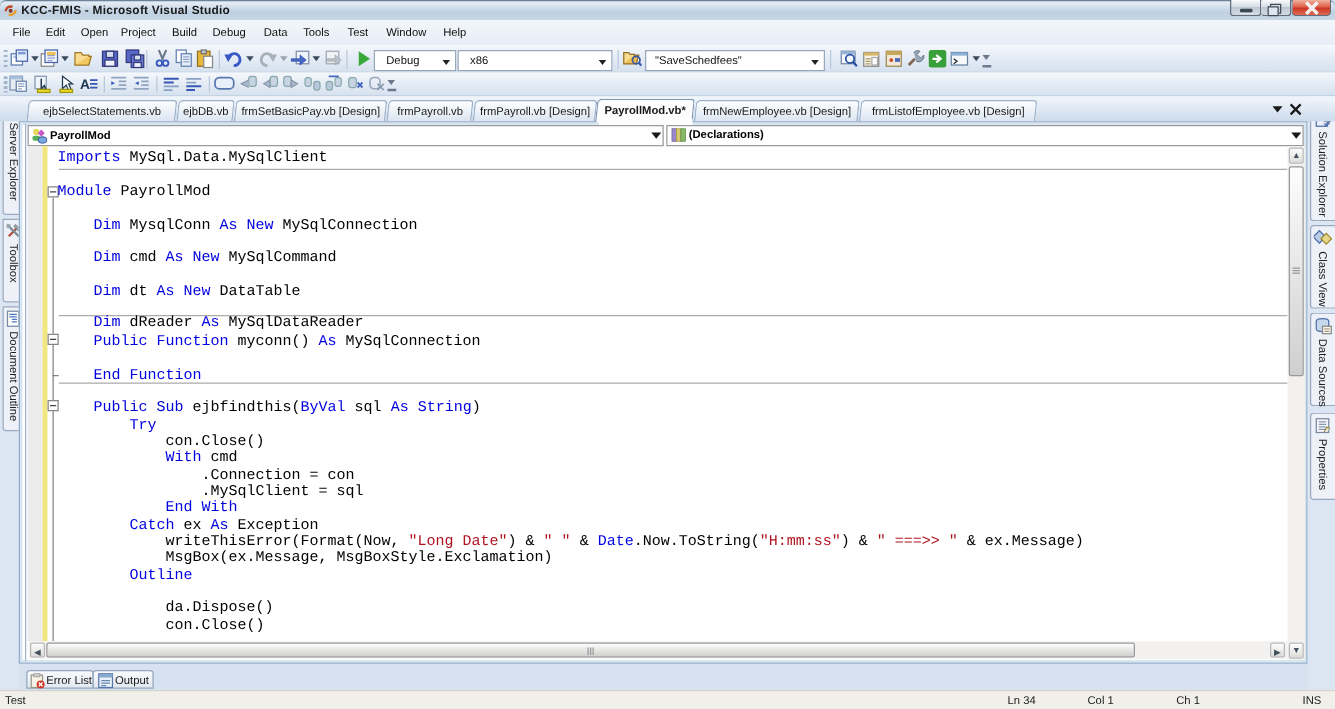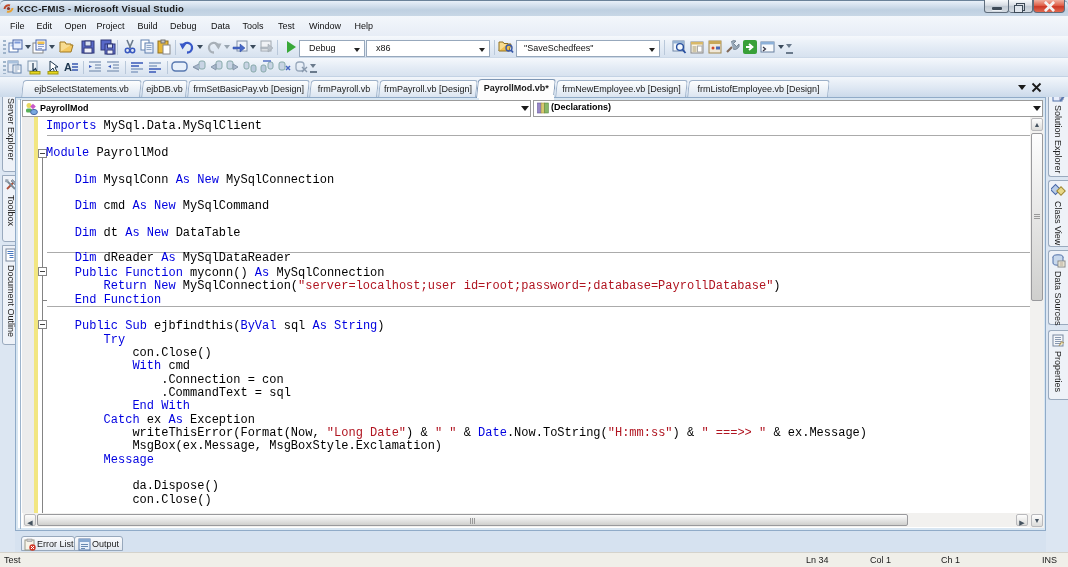--- a/index.html
+++ b/index.html
@@ -417,33 +417,32 @@
   <div class="abs psep" style="top:252px;"></div>
   <div class="abs psep" style="top:306px;"></div>
   <div id="code" class="abs">
     <div class="cl" style="top:1px;"><span class="k">Imports</span> MySql.Data.MySqlClient</div>
     <div class="cl" style="top:28px;"><span class="k">Module</span> PayrollMod</div>
     <div class="cl" style="top:55px;">    <span class="k">Dim</span> MysqlConn <span class="k">As</span> <span class="k">New</span> MySqlConnection</div>
     <div class="cl" style="top:81px;">    <span class="k">Dim</span> cmd <span class="k">As</span> <span class="k">New</span> MySqlCommand</div>
     <div class="cl" style="top:108px;">    <span class="k">Dim</span> dt <span class="k">As</span> <span class="k">New</span> DataTable</div>
     <div class="cl" style="top:121px;margin-top:12px;">    <span class="k">Dim</span> dReader <span class="k">As</span> MySqlDataReader</div>
     <div class="cl" style="top:148px;">    <span class="k">Public</span> <span class="k">Function</span> myconn() <span class="k">As</span> MySqlConnection</div>
-    <div class="cl" style="top:161px;">        <span class="k">Return</span> <span class="k">New</span> MySqlConnection(<span class="s">"server=localhost;user id=root;password=;database=PayrollDatabase"</span>)</div>
     <div class="cl" style="top:175px;">    <span class="k">End</span> <span class="k">Function</span></div>
     <div class="cl" style="top:201px;">    <span class="k">Public</span> <span class="k">Sub</span> ejbfindthis(<span class="k">ByVal</span> sql <span class="k">As</span> <span class="k">String</span>)</div>
     <div class="cl" style="top:215px;">        <span class="k">Try</span></div>
     <div class="cl" style="top:228px;">            con.Close()</div>
     <div class="cl" style="top:241px;">            <span class="k">With</span> cmd</div>
     <div class="cl" style="top:255px;">                .Connection = con</div>
-    <div class="cl" style="top:268px;">                .CommandText = sql</div>
+    <div class="cl" style="top:268px;">                .MySqlClient = sql</div>
     <div class="cl" style="top:281px;">            <span class="k">End</span> <span class="k">With</span></div>
     <div class="cl" style="top:295px;">        <span class="k">Catch</span> ex <span class="k">As</span> Exception</div>
     <div class="cl" style="top:308px;">            writeThisError(Format(Now, <span class="s">"Long Date"</span>) &amp; <span class="s">" "</span> &amp; <span class="k">Date</span>.Now.ToString(<span class="s">"H:mm:ss"</span>) &amp; <span class="s">" ===&gt;&gt; "</span> &amp; ex.Message)</div>
     <div class="cl" style="top:321px;">            MsgBox(ex.Message, MsgBoxStyle.Exclamation)</div>
-    <div class="cl" style="top:335px;">        <span class="k">Message</span></div>
+    <div class="cl" style="top:335px;">        <span class="k">Outline</span></div>
     <div class="cl" style="top:361px;">            da.Dispose()</div>
     <div class="cl" style="top:375px;">            con.Close()</div>
   </div>
   <div id="vscroll" class="abs"></div>
   <div class="abs sbtn" style="left:1031px;top:118px;width:12px;height:13px;">
       <div class="sarr" style="top:0;">▲</div>
     </div>
   <div class="abs sthumb" style="left:1031px;top:133px;width:12px;height:168px;">
       <div style="position:absolute;left:2px;top:80px;width:6px;height:1px;background:#999;box-shadow:0 2px 0 #999,0 4px 0 #999;"></div>
     </div>

